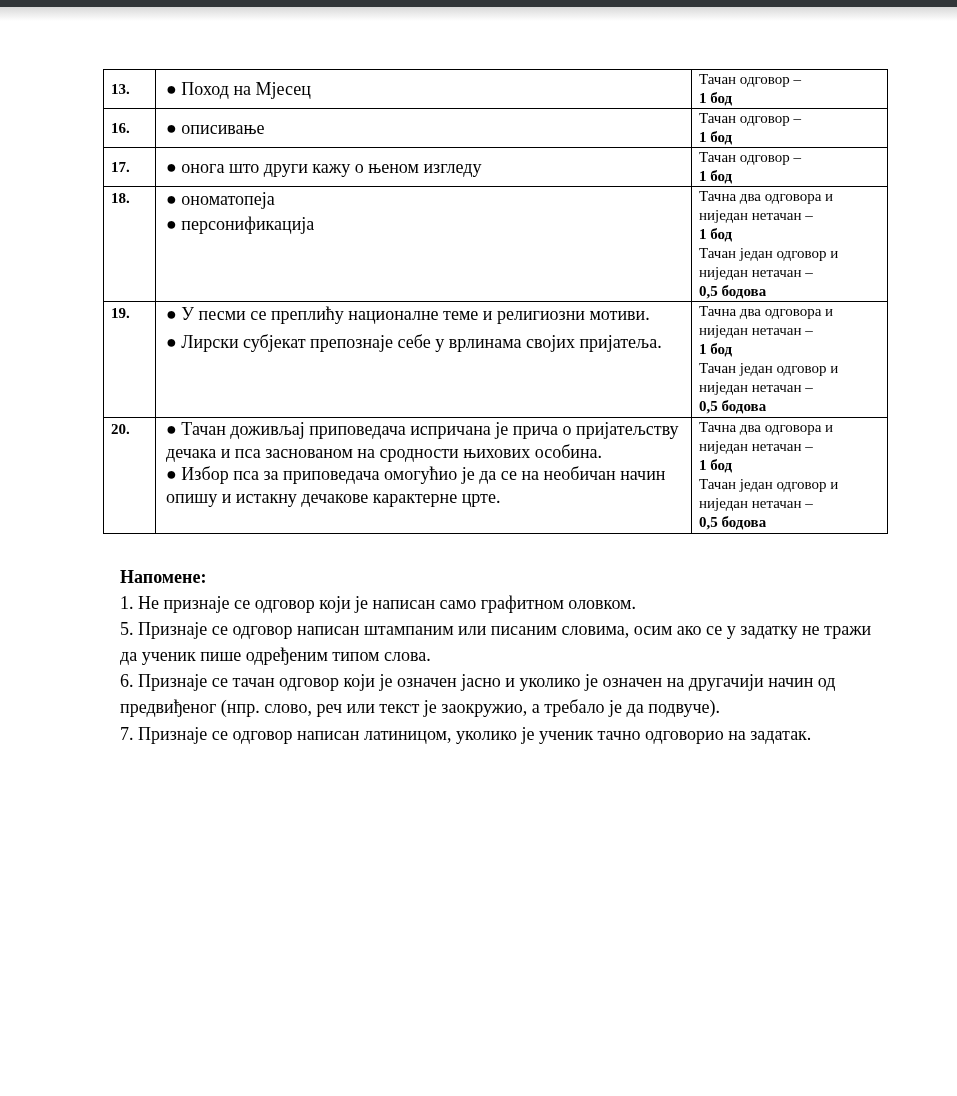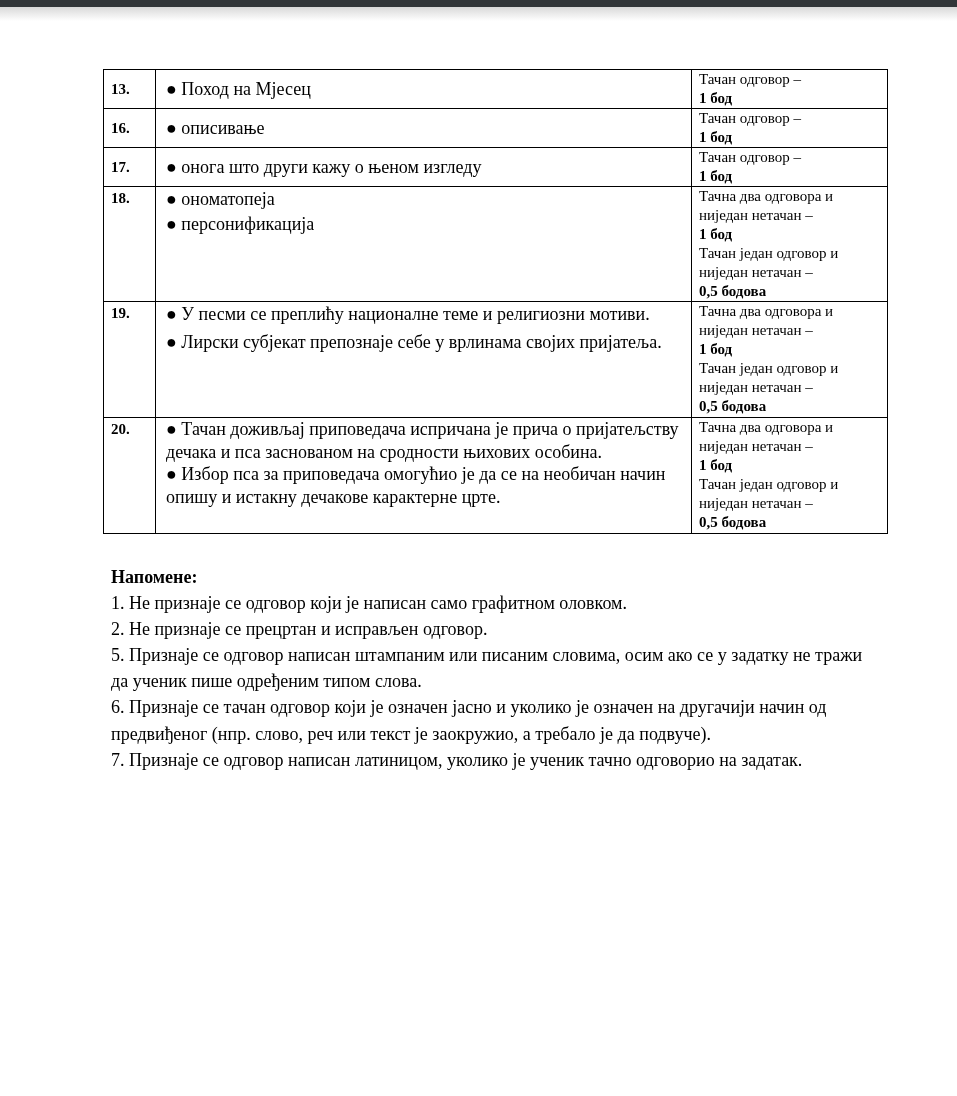--- a/index.html
+++ b/index.html
@@ -57,21 +57,21 @@
   tr.r17 td { height: 38px; }
   tr.r18 td { height: 114px; }
   tr.r19 td { height: 115px; }
   tr.r20 td { height: 115px; margin-top: 8px; }
   tr.r15 td.num, tr.r16 td.num, tr.r17 td.num { line-height: 38px; }
   tr.r15 td.ans, tr.r16 td.ans, tr.r17 td.ans { line-height: 38px; }
   tr.r15 td.pts, tr.r16 td.pts, tr.r17 td.pts { line-height: 19px; padding-top: 0; }
   tr.r18 td.num, tr.r19 td.num, tr.r20 td.num { line-height: 22px; }
   tr.r18 td.ans { padding-top: 0 !important; line-height: 25px; }
   .notes {
-    position: absolute; left: 111px; top: 564px; width: 770px;
+    position: absolute; left: 120px; top: 564px; width: 770px;
     font-size: 18px; line-height: 26.1px;
   }
   .notes .title { font-weight: bold; }
 </style>
 </head>
 <body>
 
 <div class="topbar"></div>
 <div class="topshadow"></div>
 
@@ -151,17 +151,16 @@
         <span class="t">ниједан нетачан –</span>
         <span class="b">0,5 бодова</span>
       </td>
     </tr>
   </tbody>
 </table>
 
 <div class="notes">
   <div class="title">Напомене:</div>
   <div>1. Не признаје се одговор који је написан само графитном оловком.</div>
-  <div>2. Не признаје се прецртан и исправљен одговор.</div>
   <div>5. Признаје се одговор написан штампаним или писаним словима, осим ако се у задатку не тражи да ученик пише одређеним типом слова.</div>
   <div>6. Признаје се тачан одговор који је означен јасно и уколико је означен на другачији начин од предвиђеног (нпр. слово, реч или текст је заокружио, а требало је да подвуче).</div>
   <div>7. Признаје се одговор написан латиницом, уколико је ученик тачно одговорио на задатак.</div>
 </div>
 
 </body></html>

